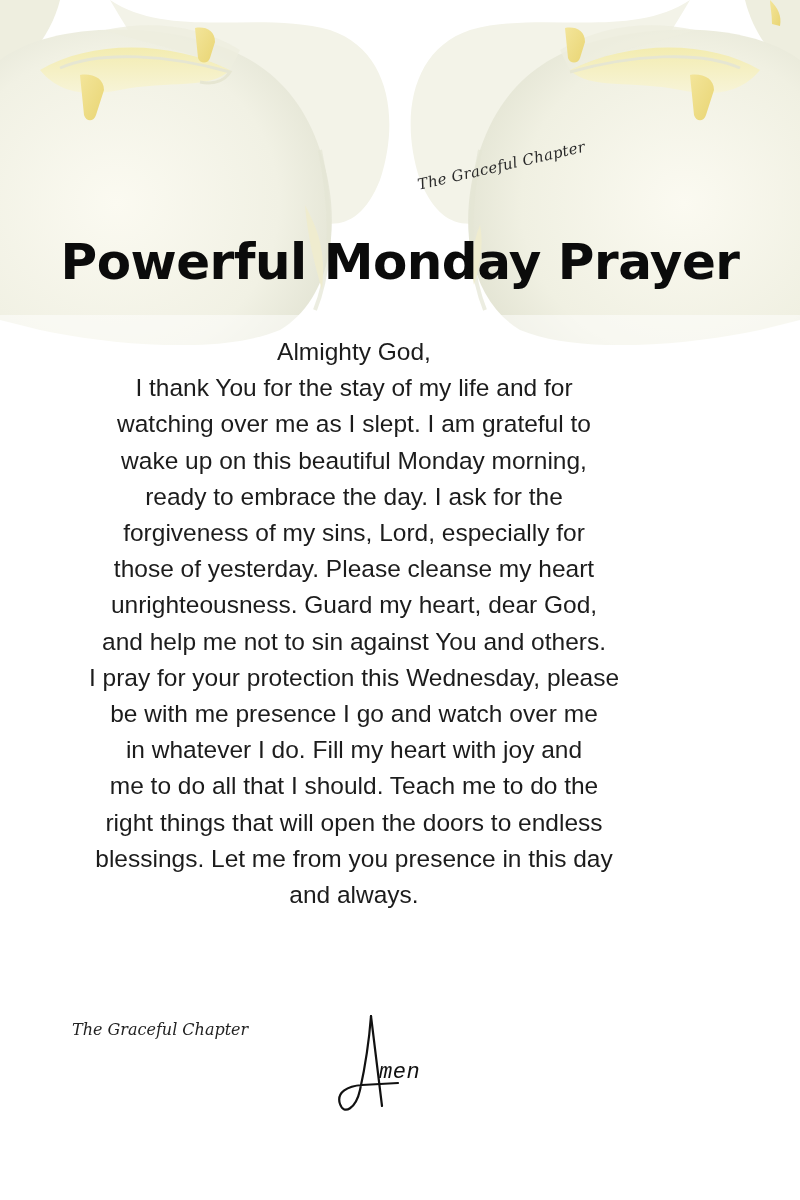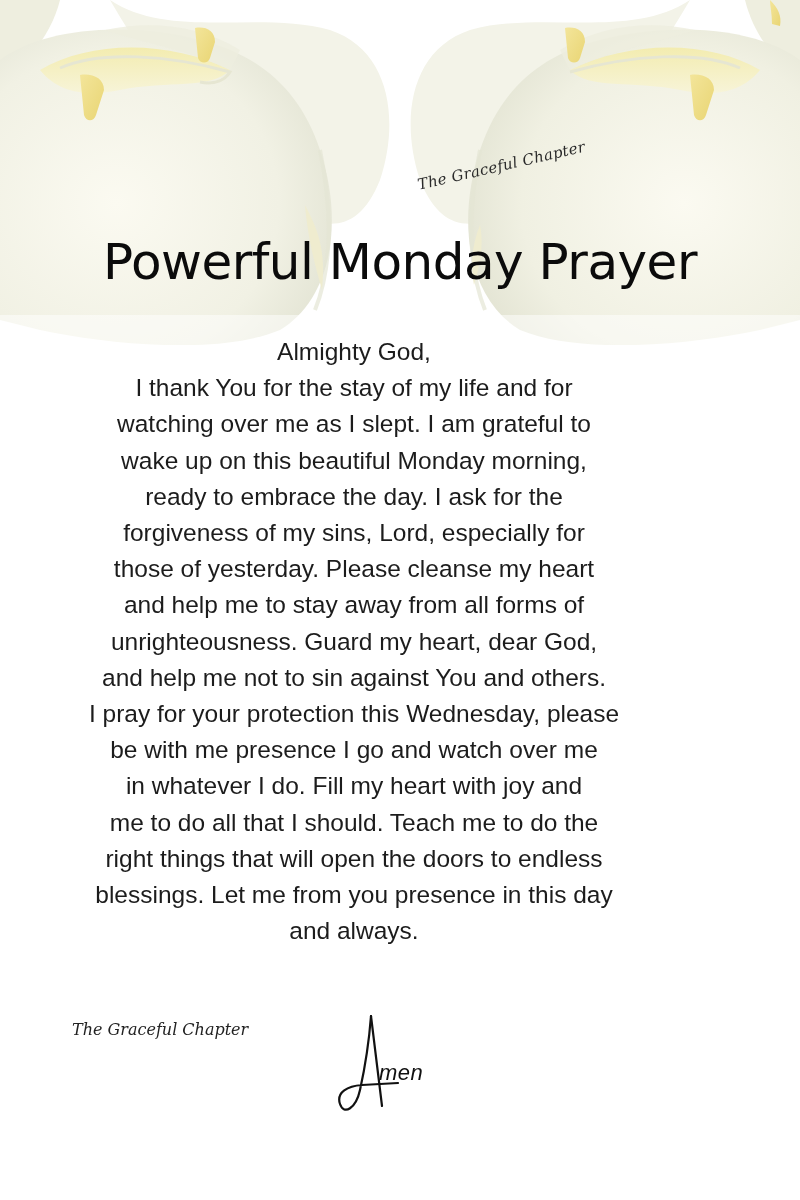--- a/index.html
+++ b/index.html
@@ -21,21 +21,21 @@
     transform: rotate(-13deg); transform-origin: left center;
     font-family: "DejaVu Serif", "Liberation Serif", serif;
     font-style: italic; font-size: 15px; color: #2a2a2a;
     letter-spacing: 0.3px; white-space: nowrap;
   }
   
   .title {
     position: absolute; left: 0; width: 800px; top: 232px;
     text-align: center; margin: 0;
     font-family: "DejaVu Sans", "Liberation Sans", sans-serif;
-    font-weight: 400; font-size: 50px; letter-spacing: -0.5px;
+    font-weight: 700; font-size: 50px; letter-spacing: -0.5px;
     color: #0b0b0b; line-height: 60px;
   }
   
   .prayer {
     position: absolute; left: 0; width: 708px; top: 334px;
     text-align: center;
     font-family: "Liberation Sans", "DejaVu Sans", sans-serif;
     font-size: 24.5px; line-height: 36.2px; color: #1c1c1c;
   }
   .prayer .line { display: block; white-space: nowrap; }
@@ -44,21 +44,21 @@
     position: absolute; left: 72px; top: 1020px;
     font-family: "DejaVu Serif", "Liberation Serif", serif;
     font-style: italic; font-size: 16px; color: #222;
     white-space: nowrap;
   }
   .amen {
     position: absolute; left: 338px; top: 1012px; width: 150px; height: 110px;
   }
   .amen-text {
     position: absolute; left: 41px; top: 48px;
-    font-family: Liberation Sans, sans-serif;
+    font-family: Liberation Mono, monospace;
     font-style: italic; font-size: 22px; color: #111; letter-spacing: 0.5px;
   }
 </style>
 </head>
 <body>
 
 <div class="hero">
   <svg width="800" height="345" viewBox="0 0 800 345">
     <defs>
       <radialGradient id="petalL" cx="35%" cy="55%" r="70%">
@@ -117,21 +117,20 @@
 <h1 class="title">Powerful Monday Prayer</h1>
 
 <div class="prayer">
   <span class="line">Almighty God,</span>
   <span class="line">I thank You for the stay of my life and for</span>
   <span class="line">watching over me as I slept. I am grateful to</span>
   <span class="line">wake up on this beautiful Monday morning,</span>
   <span class="line">ready to embrace the day. I ask for the</span>
   <span class="line">forgiveness of my sins, Lord, especially for</span>
   <span class="line">those of yesterday. Please cleanse my heart</span>
-  <span class="line">and help me to stay away from all forms of</span>
   <span class="line">unrighteousness. Guard my heart, dear God,</span>
   <span class="line">and help me not to sin against You and others.</span>
   <span class="line">I pray for your protection this Wednesday, please</span>
   <span class="line">be with me presence I go and watch over me</span>
   <span class="line">in whatever I do. Fill my heart with joy and</span>
   <span class="line">me to do all that I should. Teach me to do the</span>
   <span class="line">right things that will open the doors to endless</span>
   <span class="line">blessings. Let me from you presence in this day</span>
   <span class="line">and always.</span>
 </div>

